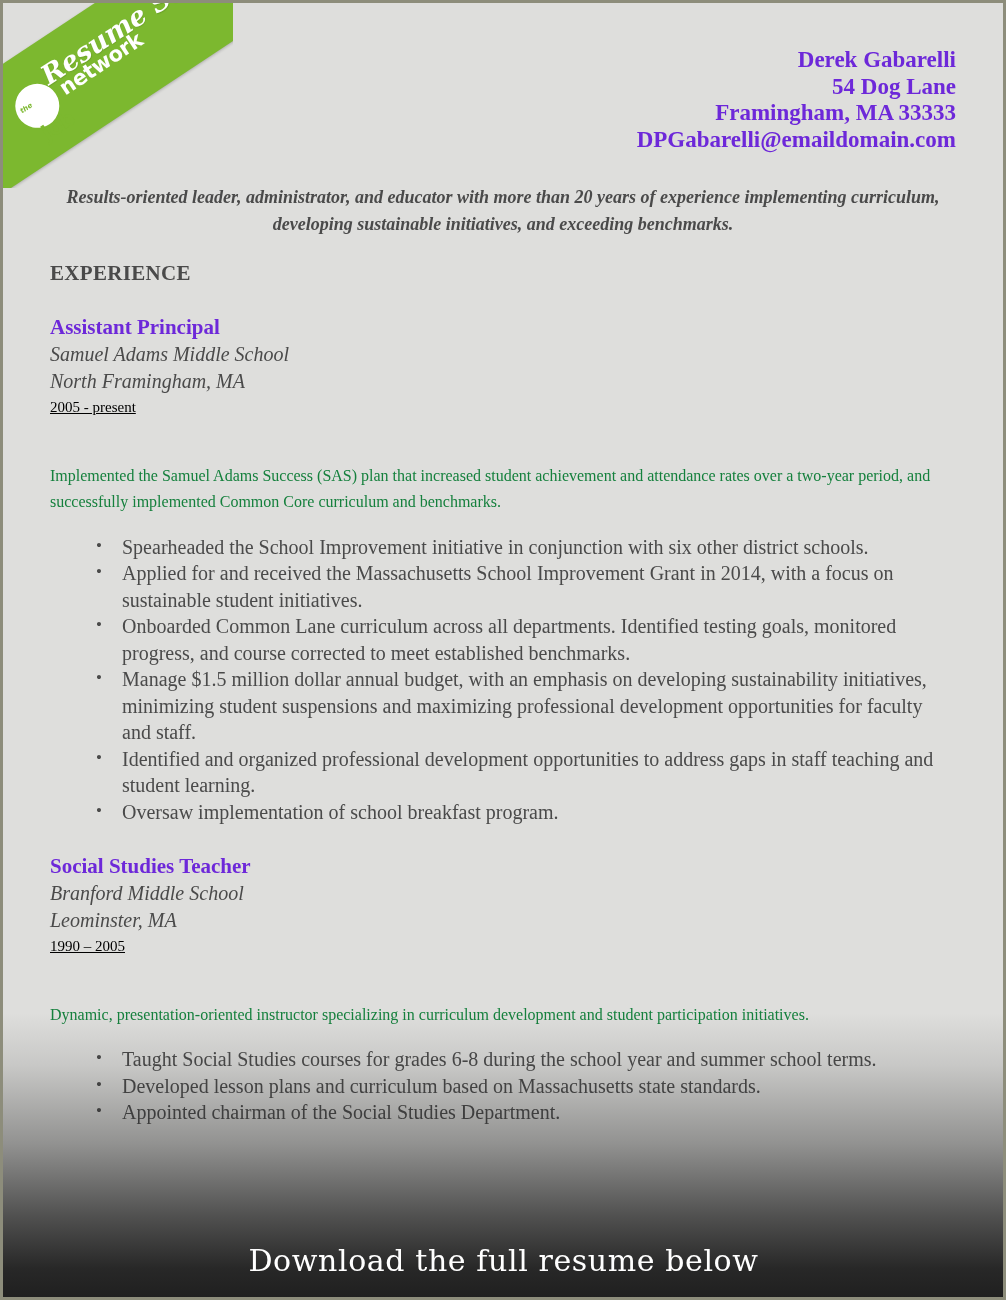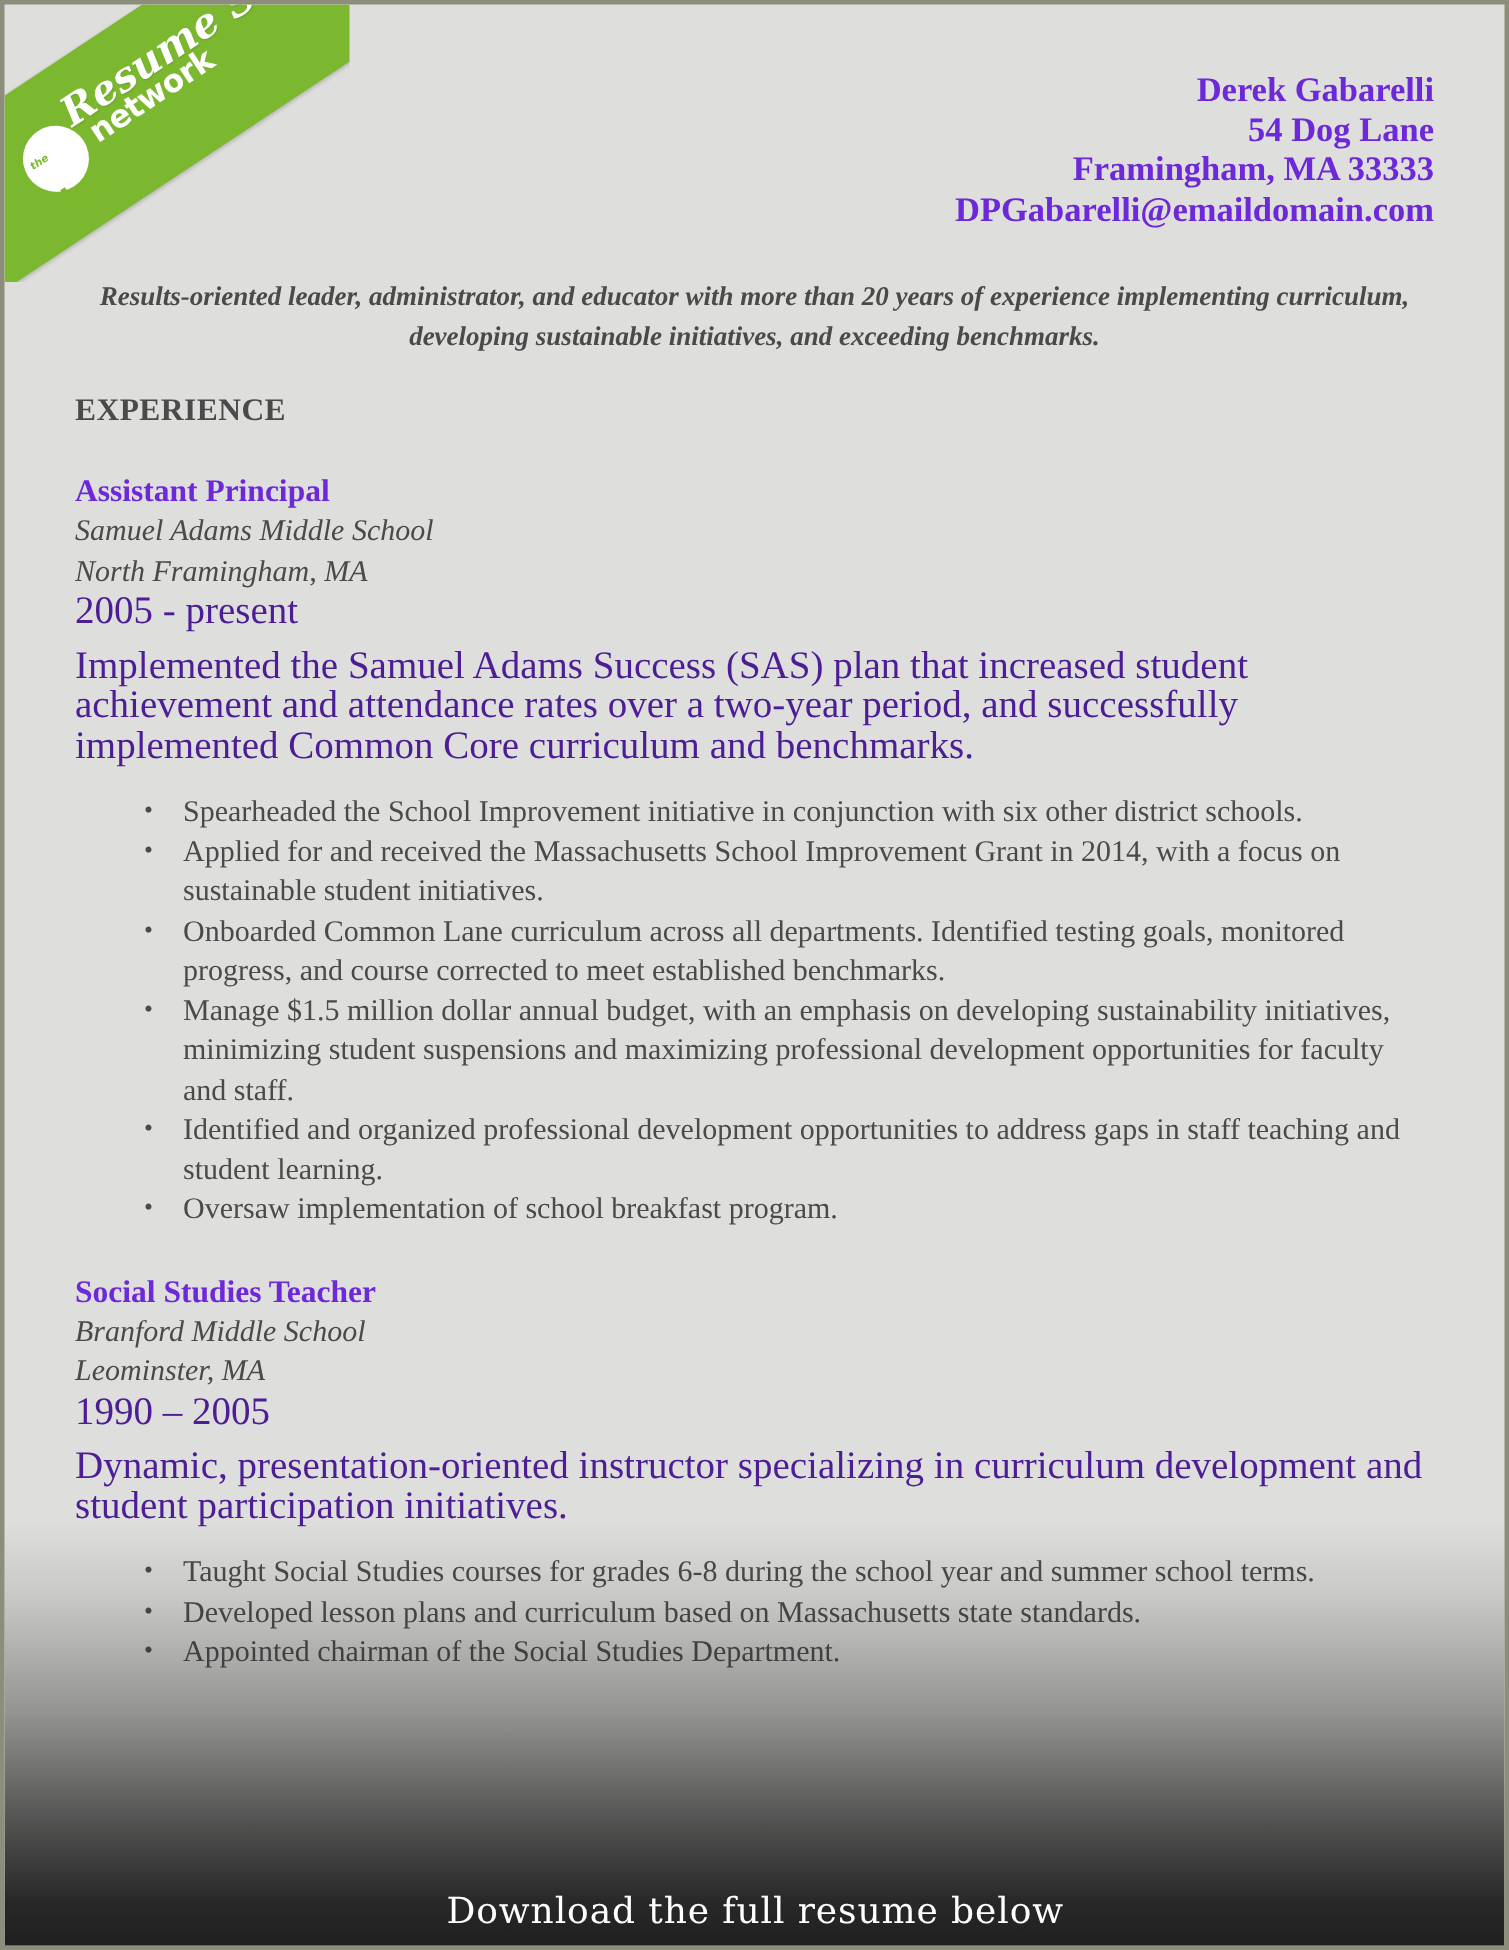--- a/index.html
+++ b/index.html
@@ -35,24 +35,23 @@
     z-index: 30;
   }
   #overlay-text {
     position: absolute;
     left: 1px; right: 0;
     top: 1243px;
     text-align: center;
     z-index: 40;
     color: #ffffff;
     font-family: "DejaVu Serif", "Liberation Serif", serif;
-    font-size: 24px;
+    font-size: 30px;
     letter-spacing: 0.6px;
     line-height: 1;
-    margin-top: 16px;
   }
 
   
   #ribbon-wrap {
     position: absolute;
     left: 0; top: 0;
     width: 230px; height: 185px;
     overflow: hidden;
     z-index: 20;
   }
@@ -168,29 +167,30 @@
     line-height: 27px;
     color: #6d28d9;
   }
   .job-org, .job-loc {
     font-style: italic;
     font-size: 20px;
     line-height: 26.5px;
     color: #4a4a4a;
   }
   .job-dates {
-    font-size: 26px;
-    line-height: 26.5px;
-    color: #4c1d95;
+    font-size: 15px;
+    line-height: 26.5px;
+    color: #000000;
+    text-decoration: underline;
   }
   .job-desc {
-    font-size: 26px;
-    line-height: 26.5px;
-    margin-top: 10px;
-    color: #4c1d95;
+    font-size: 16px;
+    line-height: 26.5px;
+    margin-top: 42px;
+    color: #15803d;
   }
   ul.bullets {
     margin: 18px 0 0 0;
     padding: 0;
     list-style: none;
   }
   ul.bullets li {
     position: relative;
     padding-left: 72px;
     font-size: 20px;

